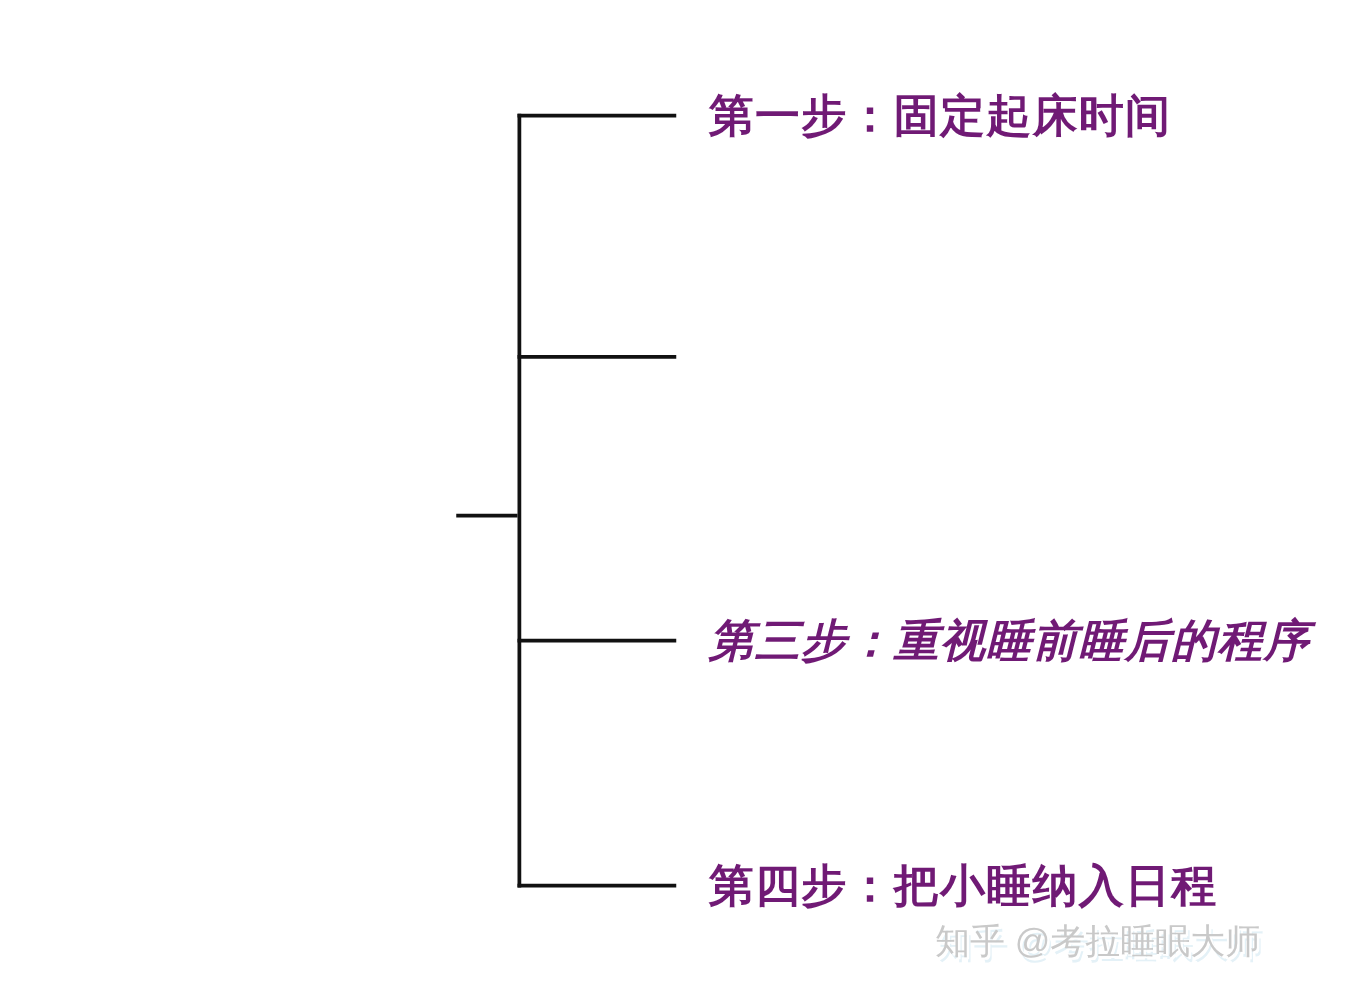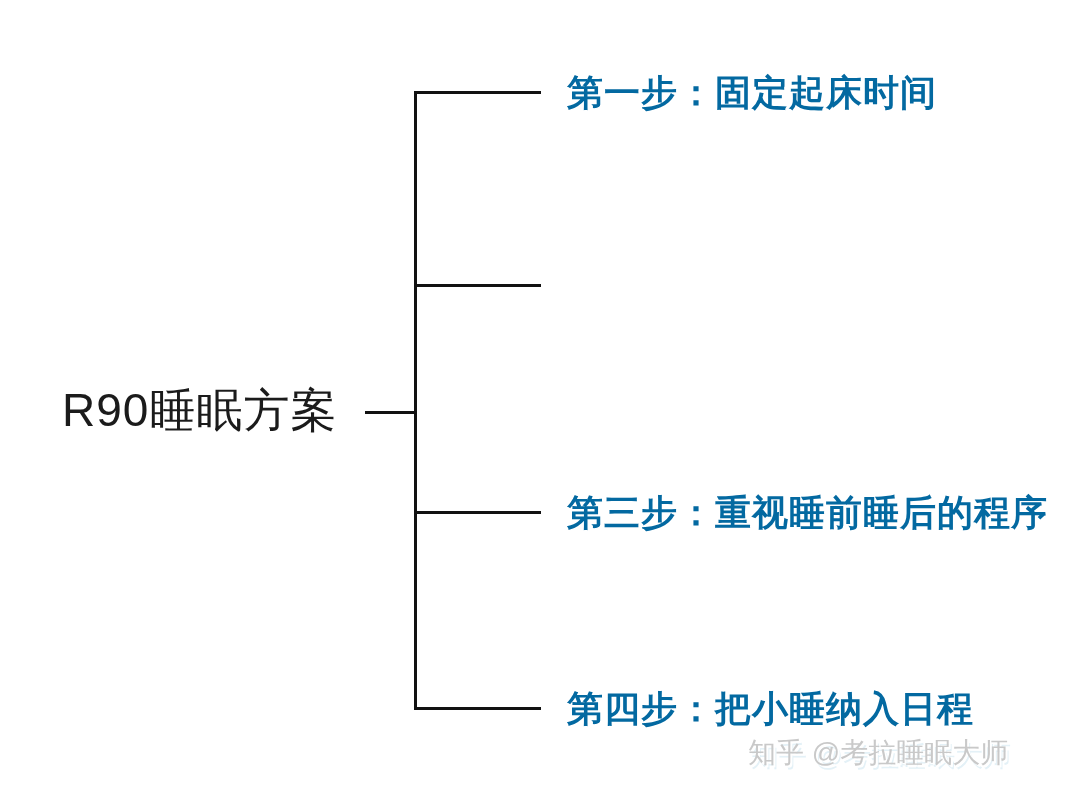--- a/index.html
+++ b/index.html
@@ -50,46 +50,45 @@
   .b1 { top: 91px; }
   .b2 { top: 284px; }
   .b3 { top: 511px; }
   .b4 { top: 707px; }
   .branch-label {
     position: absolute;
     left: 567px;
     transform: translateY(-50%);
     font-size: 36px;
     font-weight: 700;
-    color: #0369a1;
+    color: #701a75;
     letter-spacing: 1px;
     white-space: nowrap;
   }
   .bl1 { top: 93px; }
   .bl2 { top: 286px; }
-  .bl3 { top: 513px; }
+  .bl3 { top: 513px; font-style: italic; }
   .bl4 { top: 709px; }
   .watermark {
     position: absolute;
     left: 748px;
     top: 753px;
     transform: translateY(-50%);
     font-size: 28px;
     font-weight: 400;
     color: #c9c9c9;
     text-shadow: 2px 2px 0 #ffffff, 3px 4px 0 #e4f1f7;
     white-space: nowrap;
   }
 </style>
 </head>
 <body>
 
 <div class="canvas">
 
-  <div class="root-label">R90睡眠方案</div>
 
   <div class="line root-connector"></div>
 
   <div class="line trunk"></div>
 
   <div class="line branch-line b1"></div>
   <div class="line branch-line b2"></div>
   <div class="line branch-line b3"></div>
   <div class="line branch-line b4"></div>
 

